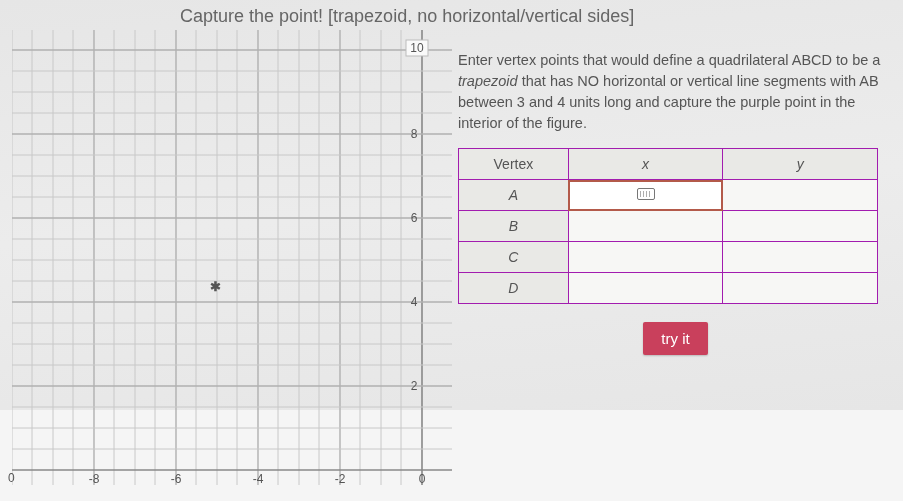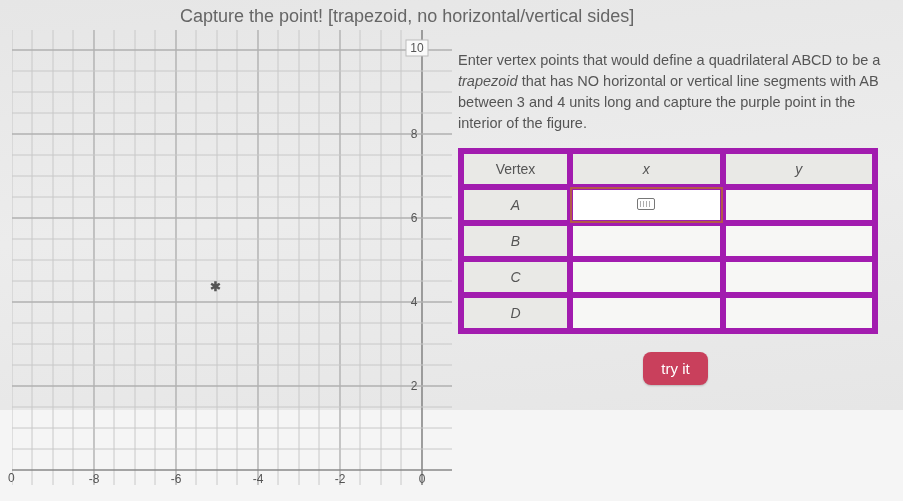--- a/index.html
+++ b/index.html
@@ -53,21 +53,21 @@
   .instr em { font-style: italic; }
   .target-line { margin-top: 18px; font-size: 14.5px; color:#555;}
   .vertex-table {
     margin-top: 14px;
     border-collapse: collapse;
     width: 420px;
     background: #f2f2f0;
     font-size: 14px;
   }
   .vertex-table th, .vertex-table td {
-    border: 6px solid #a21caf;
+    border: 1px solid #a21caf;
     padding: 7px 8px;
     text-align: center;
     color: #555;
     font-style: italic;
     font-weight: normal;
   }
   .vertex-table th {
     background: #e9e9e6;
     font-style: normal;
   }
@@ -97,21 +97,21 @@
     opacity:.6;
   }
   .try-btn {
     display: block;
     margin: 18px auto 0 auto;
     background: #c9405c;
     color: #fff;
     border: none;
     padding: 8px 18px;
     font-size: 15px;
-    border-radius: 8px;
+    border-radius: 2px;
     cursor: pointer;
     box-shadow: 0 1px 2px rgba(0,0,0,.2);
   }
 </style>
 </head>
 <body>
 
 <div class="page">
 
   <div class="title">Capture the point! [trapezoid, no horizontal/vertical sides]</div>

